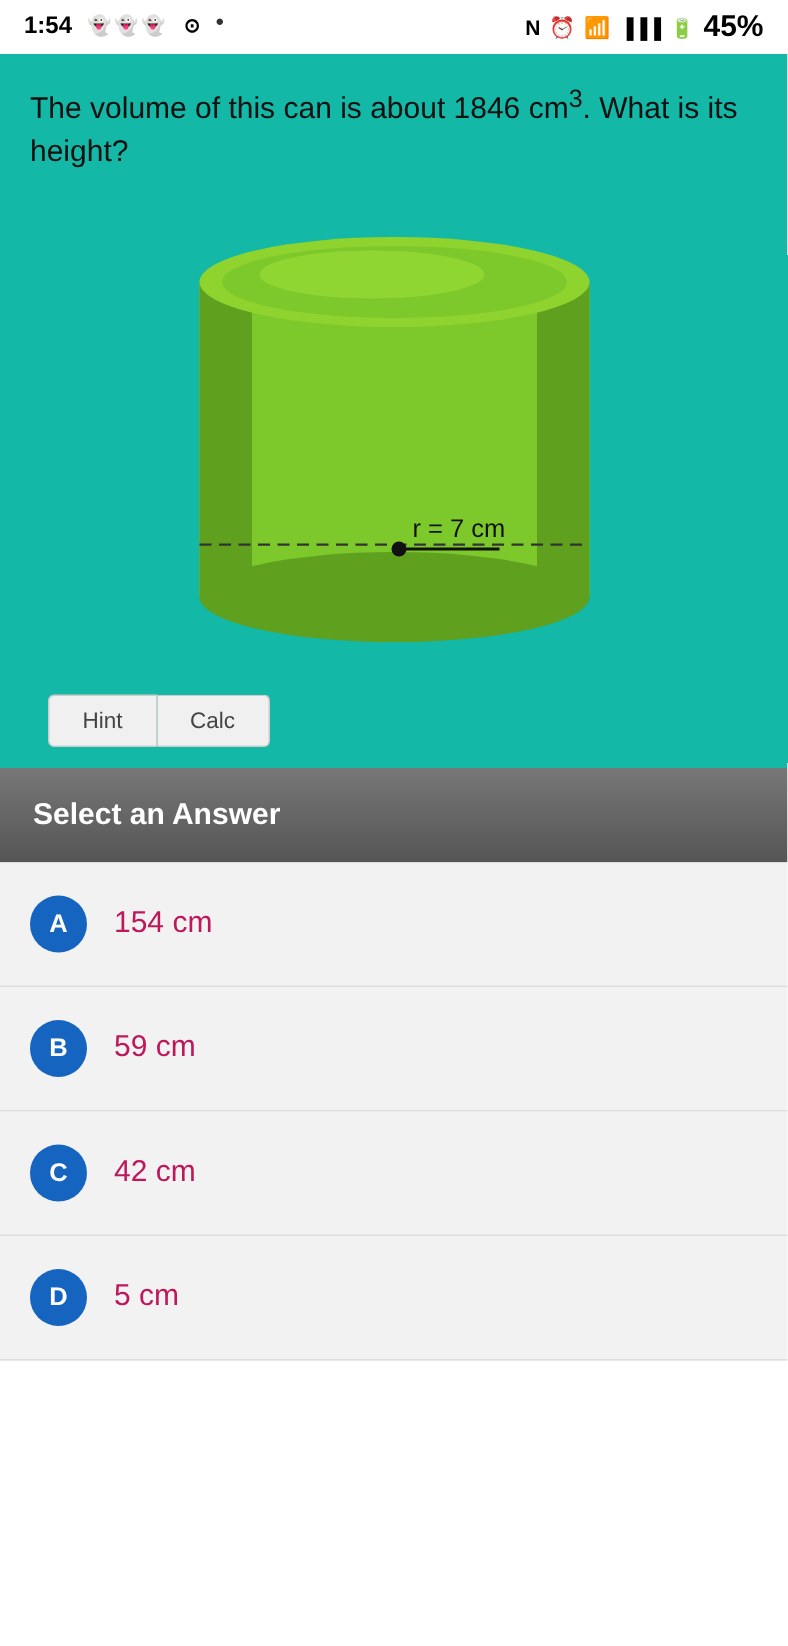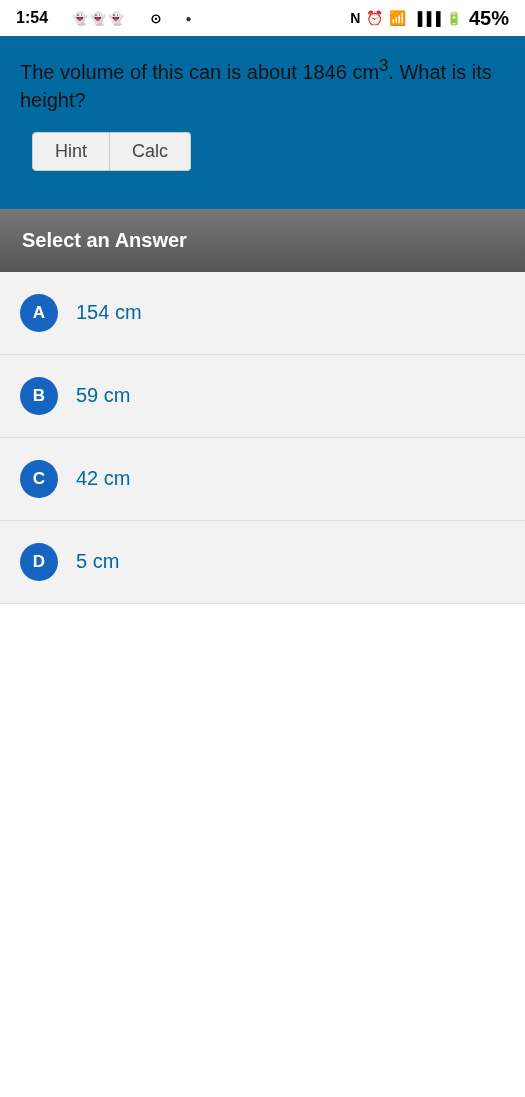--- a/index.html
+++ b/index.html
@@ -20,40 +20,40 @@
       display: flex;
       align-items: center;
       justify-content: space-between;
       padding: 0 16px;
       font-size: 15px;
       font-weight: 600;
     }
 
     .status-left {
       display: flex;
-      align-items: center;
-      gap: 24px;
+      align-items: flex-start;
+      gap: 10px;
     }
 
     .status-time {
       font-size: 16px;
       font-weight: 700;
     }
 
     .status-right {
       display: flex;
       align-items: center;
       gap: 6px;
       font-size: 14px;
     }
 
     
     .question-area {
-      padding: 18px 20px 28px 20px;
-      background: #0369a1;
+      padding: 18px 20px 4px 20px;
+      background: #14b8a6;
     }
 
     .question-text {
       font-size: 20px;
       line-height: 1.4;
       color: #111;
       margin-bottom: 18px;
     }
 
     
@@ -68,21 +68,21 @@
     .tools-bar {
       display: flex;
       gap: 0;
       margin: 14px 0 10px 12px;
     }
 
     .tool-btn {
       border: 1px solid #ccc;
       background: #f0f0f0;
       padding: 8px 22px;
-      font-size: 18px;
+      font-size: 15px;
       color: #444;
       cursor: pointer;
       border-radius: 4px 0 0 4px;
     }
 
     .tool-btn:last-child {
       border-radius: 0 4px 4px 0;
       border-left: none;
     }
 
@@ -119,21 +119,21 @@
       font-size: 17px;
       font-weight: 700;
       display: flex;
       align-items: center;
       justify-content: center;
       flex-shrink: 0;
     }
 
     .answer-text {
       font-size: 20px;
-      color: #0369a1;
+      color: #be185d;
     }
   </style>
 </head>
 <body>
 
 <div class="status-bar">
   <div class="status-left">
     <span class="status-time">1:54</span>
     <span style="font-size:13px; letter-spacing:2px;">👻👻👻</span>
     <span style="font-size:13px;">⊙</span>
@@ -147,20 +147,46 @@
     <span style="font-size:13px;">🔋</span>
     <span style="font-size:20px; font-weight:600;">45%</span>
   </div>
 </div>
 
 <div class="question-area">
   <p class="question-text">
     The volume of this can is about 1846 cm<sup>3</sup>. What is its height?
   </p>
 
+  <div class="cylinder-container">
+    <svg width="320" height="310" viewBox="0 0 320 310" xmlns="http://www.w3.org/2000/svg">
+
+      <rect x="30" y="55" width="260" height="210" fill="#7dc82a"></rect>
+
+      <rect x="30" y="55" width="35" height="210" fill="#5fa01e"></rect>
+
+      <rect x="255" y="55" width="35" height="210" fill="#5fa01e"></rect>
+
+      <ellipse cx="160" cy="265" rx="130" ry="30" fill="#5fa01e"></ellipse>
+
+      <ellipse cx="160" cy="55" rx="130" ry="30" fill="#8fd42e"></ellipse>
+
+      <ellipse cx="160" cy="55" rx="115" ry="24" fill="#7dc82a"></ellipse>
+
+      <ellipse cx="145" cy="50" rx="75" ry="16" fill="#9de038" opacity="0.6"></ellipse>
+
+      <line x1="30" y1="230" x2="290" y2="230" stroke="#333" stroke-width="1.5" stroke-dasharray="8,5"></line>
+
+      <line x1="160" y1="233" x2="230" y2="233" stroke="#111" stroke-width="2"></line>
+
+      <circle cx="163" cy="233" r="5" fill="#111"></circle>
+
+      <text x="172" y="225" font-family="Arial" font-size="17" font-weight="500" fill="#111">r = 7 cm</text>
+    </svg>
+  </div>
 
   <div class="tools-bar">
     <button class="tool-btn">Hint</button>
     <button class="tool-btn">Calc</button>
   </div>
 </div>
 
 <div class="select-header">
   <span>Select an Answer</span>
 </div>

